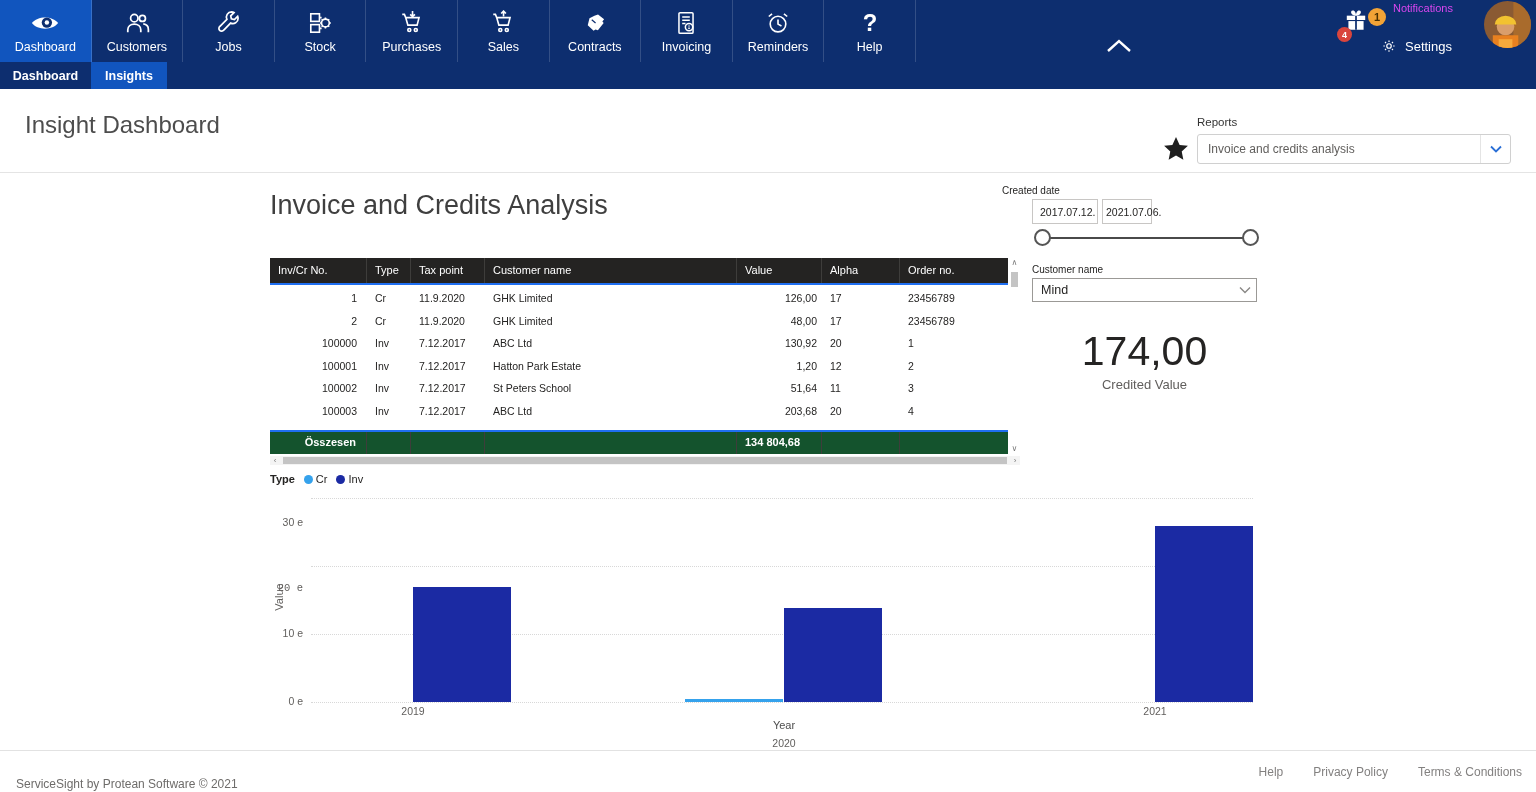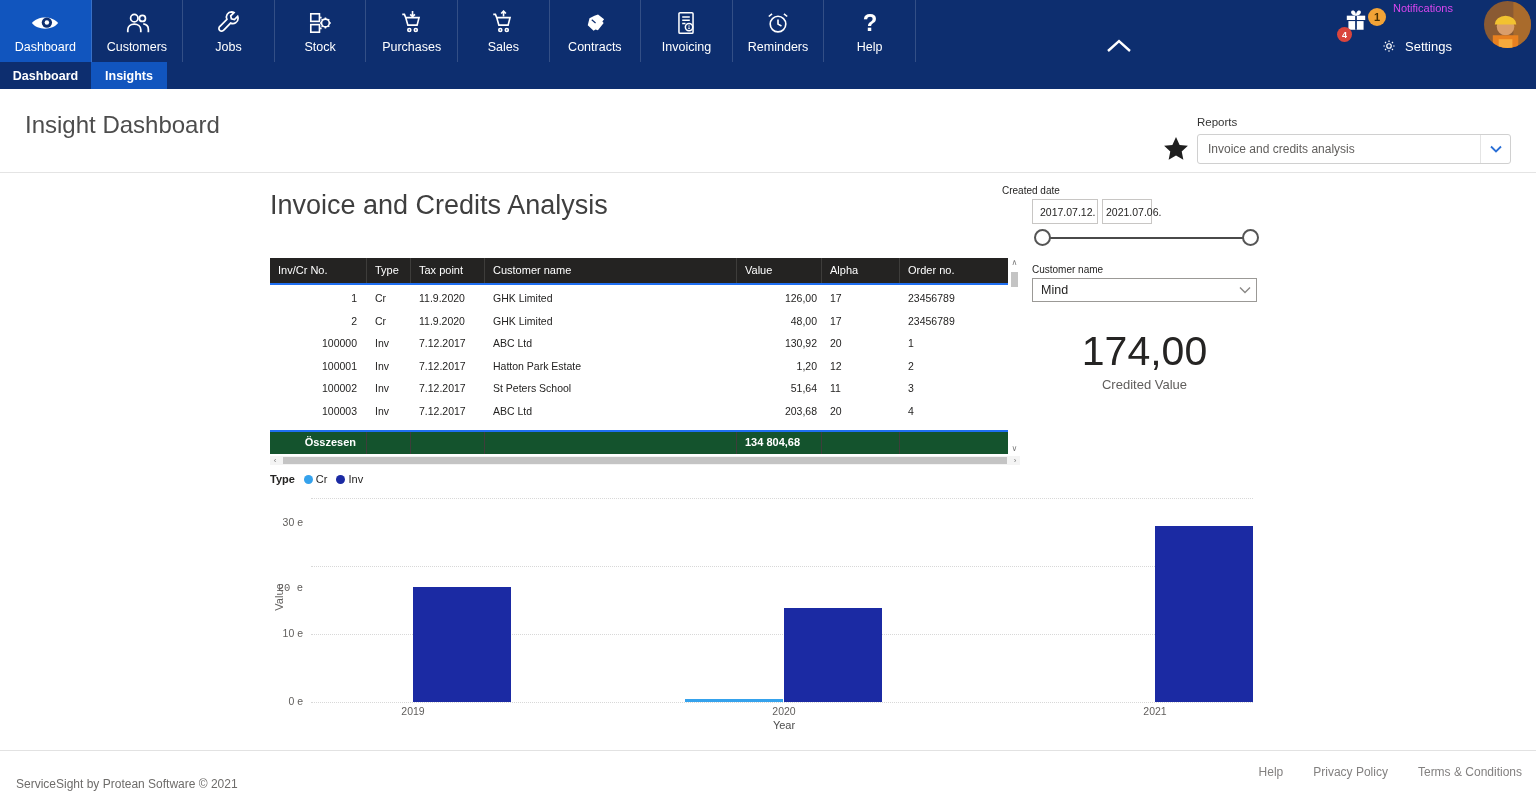--- a/index.html
+++ b/index.html
@@ -412,21 +412,21 @@
       <div class="ytick" style="top: 627px;">10 e</div>
       <div class="gridline" style="top: 566px;"></div>
       <div class="ytick" style="top: 582px; font-family: Liberation Mono, monospace;">20 e</div>
       <div class="gridline" style="top: 498px;"></div>
       <div class="ytick" style="top: 491px; margin-top: 25px;">30 e</div>
       <div class="bar" style="left: 685px; width: 98px; top: 699px; height: 3px; background: rgb(53, 162, 236);"></div>
       <div class="bar" style="left: 413px; width: 98px; top: 587px; height: 115px; background: rgb(27, 42, 163);"></div>
       <div class="bar" style="left: 784px; width: 98px; top: 608px; height: 94px; background: rgb(27, 42, 163);"></div>
       <div class="bar" style="left: 1155px; width: 98px; top: 526px; height: 176px; background: rgb(27, 42, 163);"></div>
       <div class="xlab" style="left: 373px;">2019</div>
-      <div class="xlab" style="left: 744px;">2020</div>
+      <div class="xlab" style="left: 744px; margin-top: 32px;">2020</div>
       <div class="xlab" style="left: 1115px;">2021</div>
     </div>
 
   <div class="footer">
     <div class="copyright">ServiceSight by Protean Software © 2021</div>
     <div id="footer-links">
         <div class="flink">Help</div>
         <div class="flink">Privacy Policy</div>
         <div class="flink">Terms &amp; Conditions</div>
       </div>

